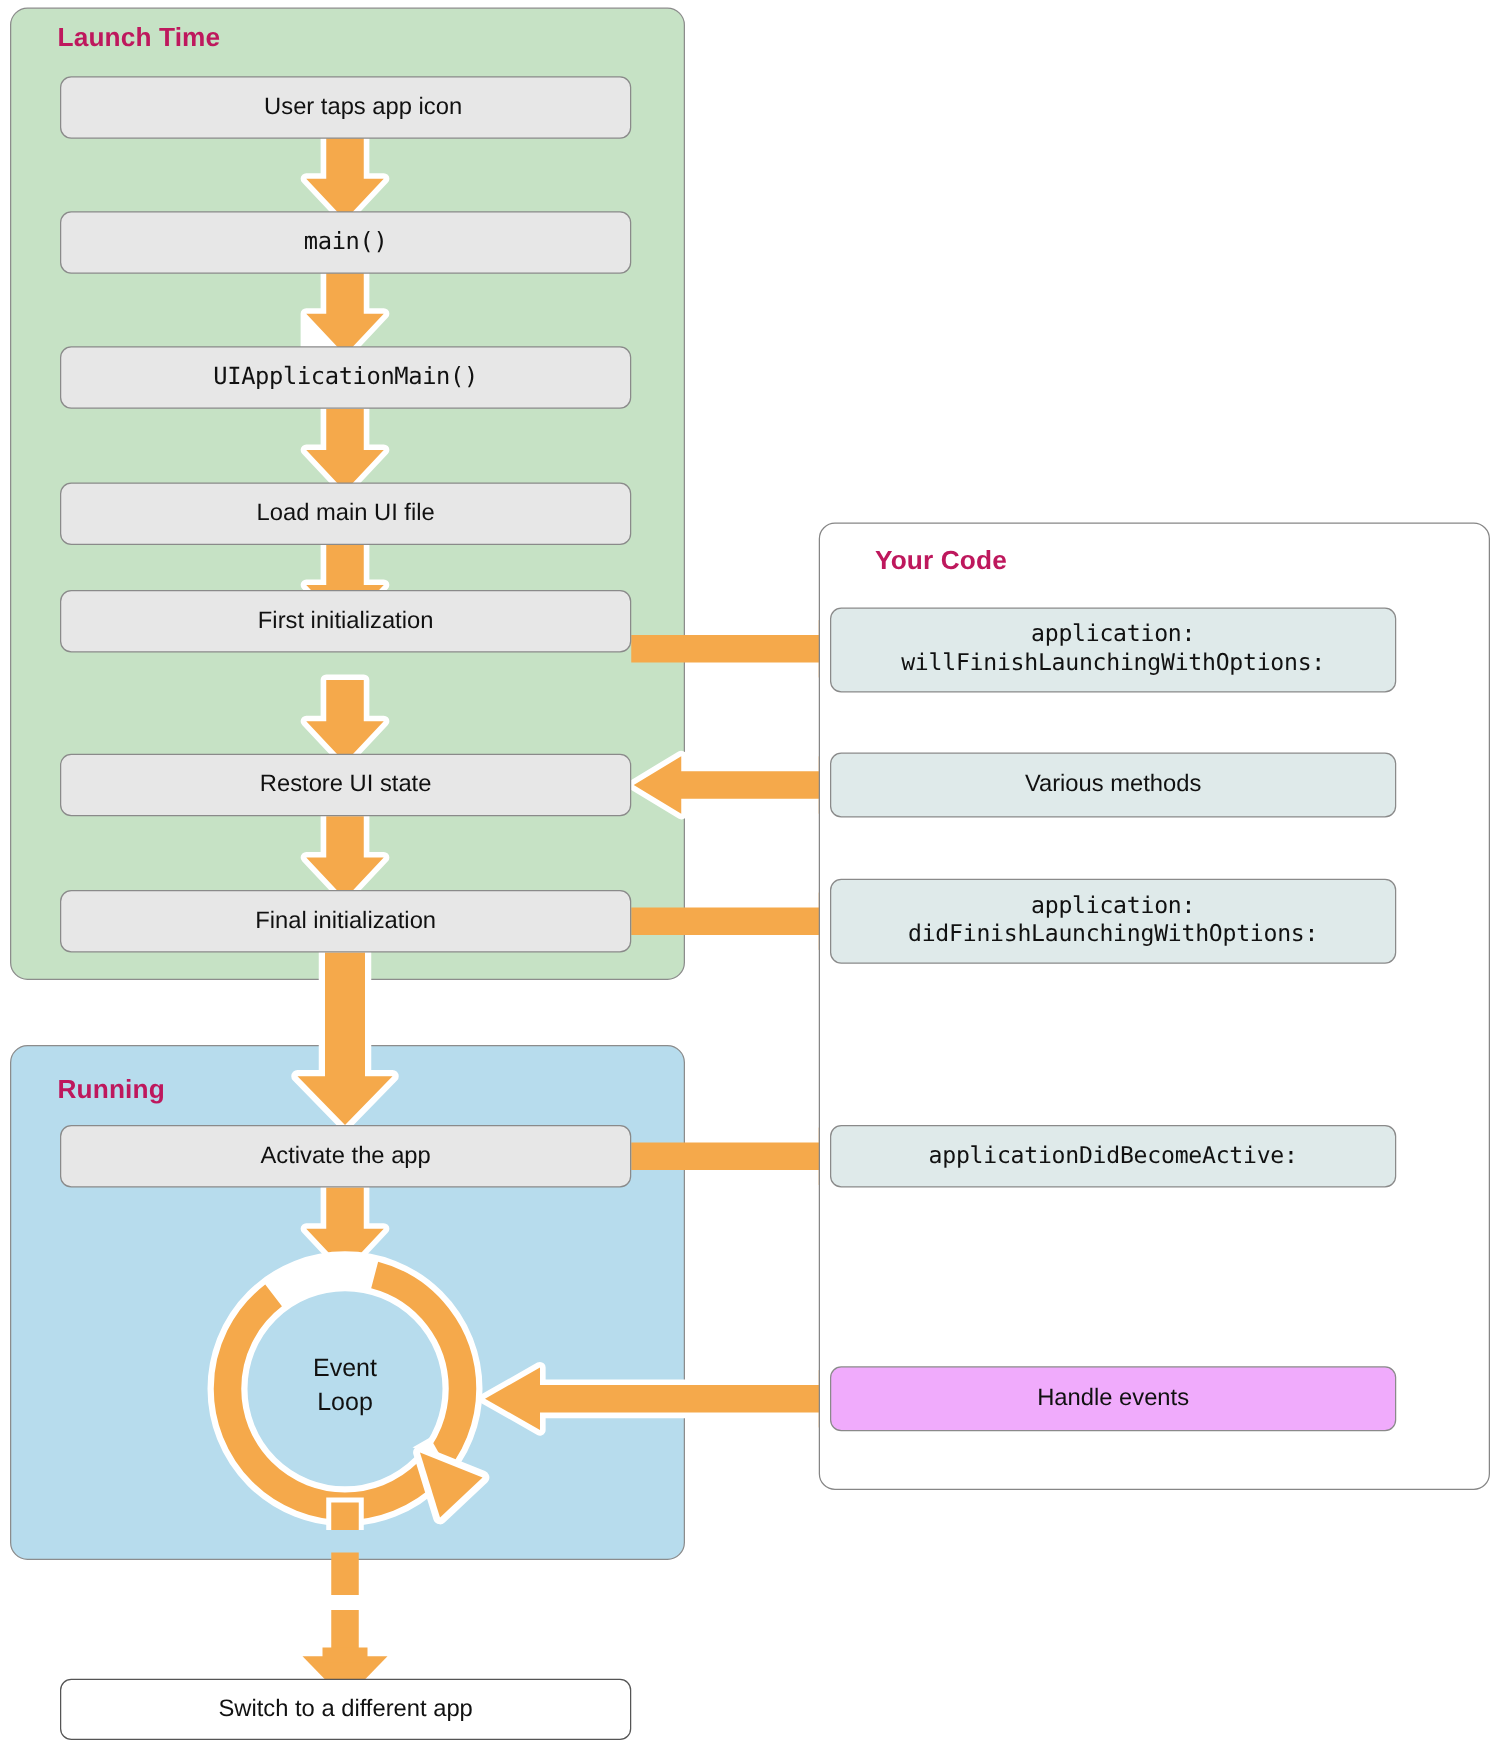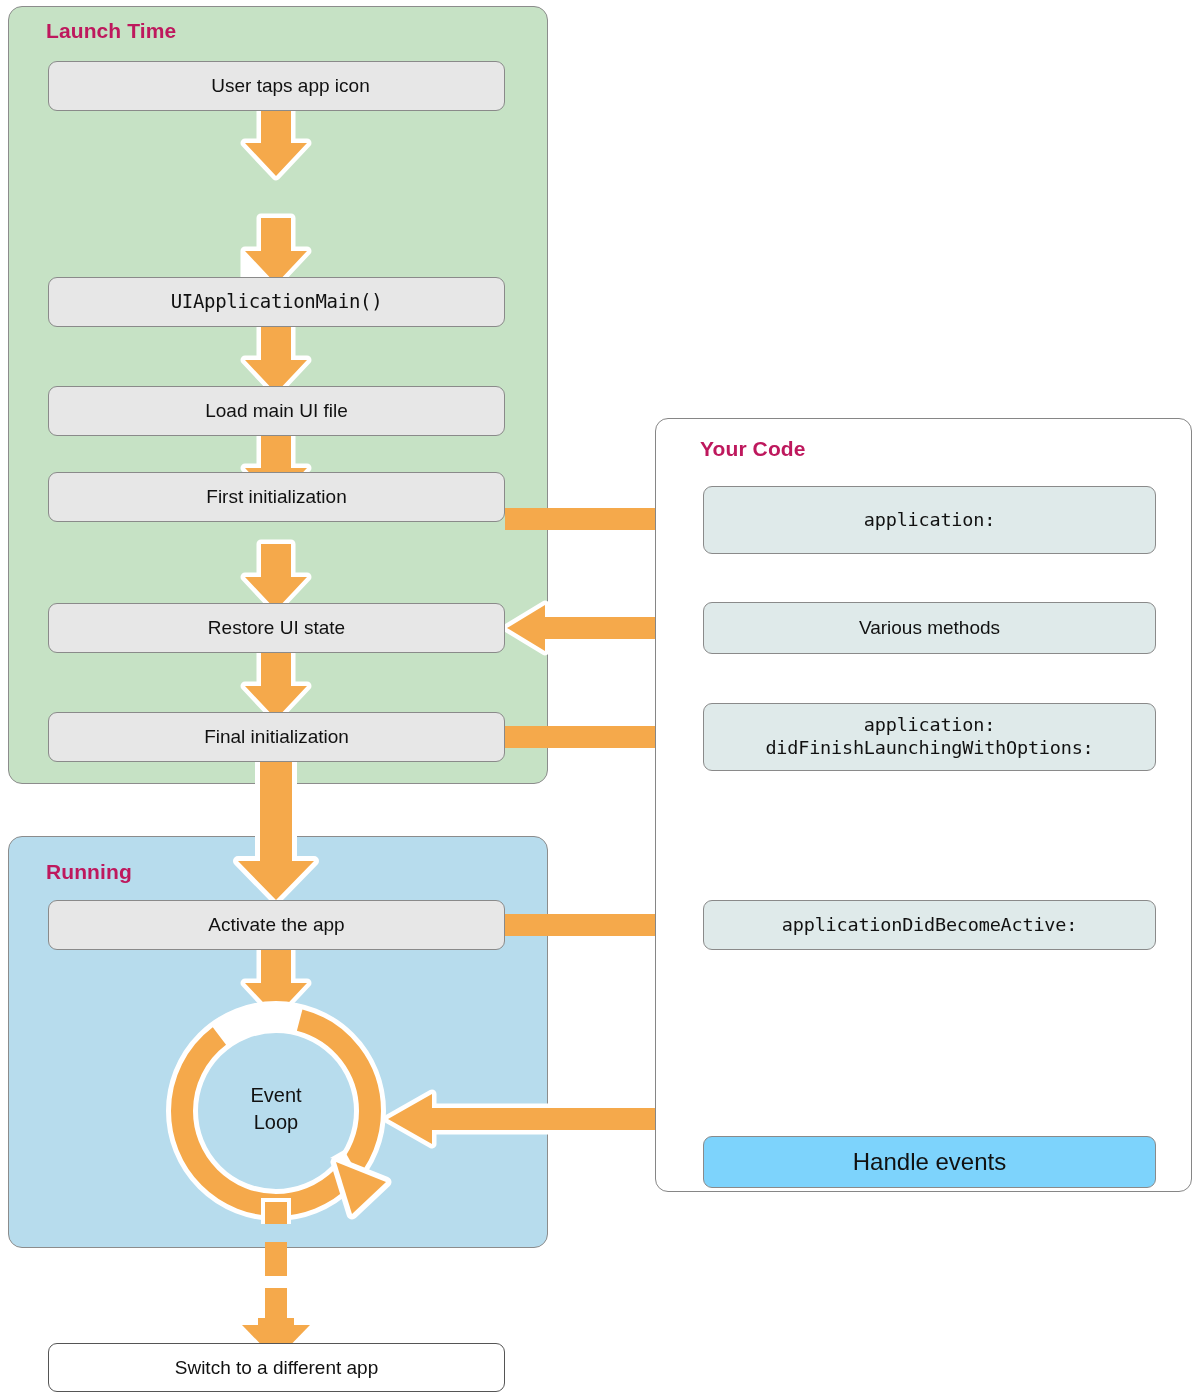--- a/index.html
+++ b/index.html
@@ -78,35 +78,34 @@
     height: 50px;
     background: #e7e7e7;
     border: 1.4px solid #8a8a8a;
     font-size: 19px;
   }
   .node.flow.plain {
     background: #ffffff;
     border-color: #555555;
   }
   .node.code {
-    left: 703px;
+    left: 664px;
     width: 453px;
     background: #dfeaea;
     border: 1.4px solid #8a8a8a;
     font-size: 19px;
   }
   .node.code.mono {
     font-family: "DejaVu Sans Mono", "Liberation Mono", monospace;
     font-size: 18.5px;
     letter-spacing: -0.2px;
   }
   .node.code.event {
-    background: #7dd3fc;
-    font-size: 24px;
-    margin-top: 43px;
+    background: #f0abfc;
+    font-size: 19px;
   }
   .mono-txt {
     font-family: "DejaVu Sans Mono", "Liberation Mono", monospace;
     font-size: 19px;
     letter-spacing: -0.3px;
   }
 
   
   #n-taps     { top: 61px; padding-left: 28px;   }
   #n-main     { top: 169px;  }
@@ -237,20 +236,23 @@
 
   <div class="panel" id="panel-yourcode"></div>
 
   <div class="panel-title" id="title-launch">Launch Time</div>
   <div class="panel-title" id="title-running">Running</div>
   <div class="panel-title" id="title-yourcode">Your Code</div>
 
   <div class="node flow" id="n-taps">
     <span>User taps app icon</span>
   </div>
+  <div class="node flow" id="n-main">
+    <span class="mono-txt">main()</span>
+  </div>
   <div class="node flow" id="n-uiappmain">
     <span class="mono-txt">UIApplicationMain()</span>
   </div>
   <div class="node flow" id="n-loadui">
     <span>Load main UI file</span>
   </div>
   <div class="node flow" id="n-firstinit">
     <span>First initialization</span>
   </div>
   <div class="node flow" id="n-restore">
@@ -268,20 +270,21 @@
     <div>Loop</div>
   </div>
 
   <div class="node flow plain" id="n-switch">
     <span>Switch to a different app</span>
   </div>
 
   <div class="node code mono" id="c-will">
     <div>
       <div>application:</div>
+      <div>willFinishLaunchingWithOptions:</div>
     </div>
   </div>
 
   <div class="node code" id="c-various">
     <span>Various methods</span>
   </div>
 
   <div class="node code mono" id="c-did">
     <div>
       <div>application:</div>

